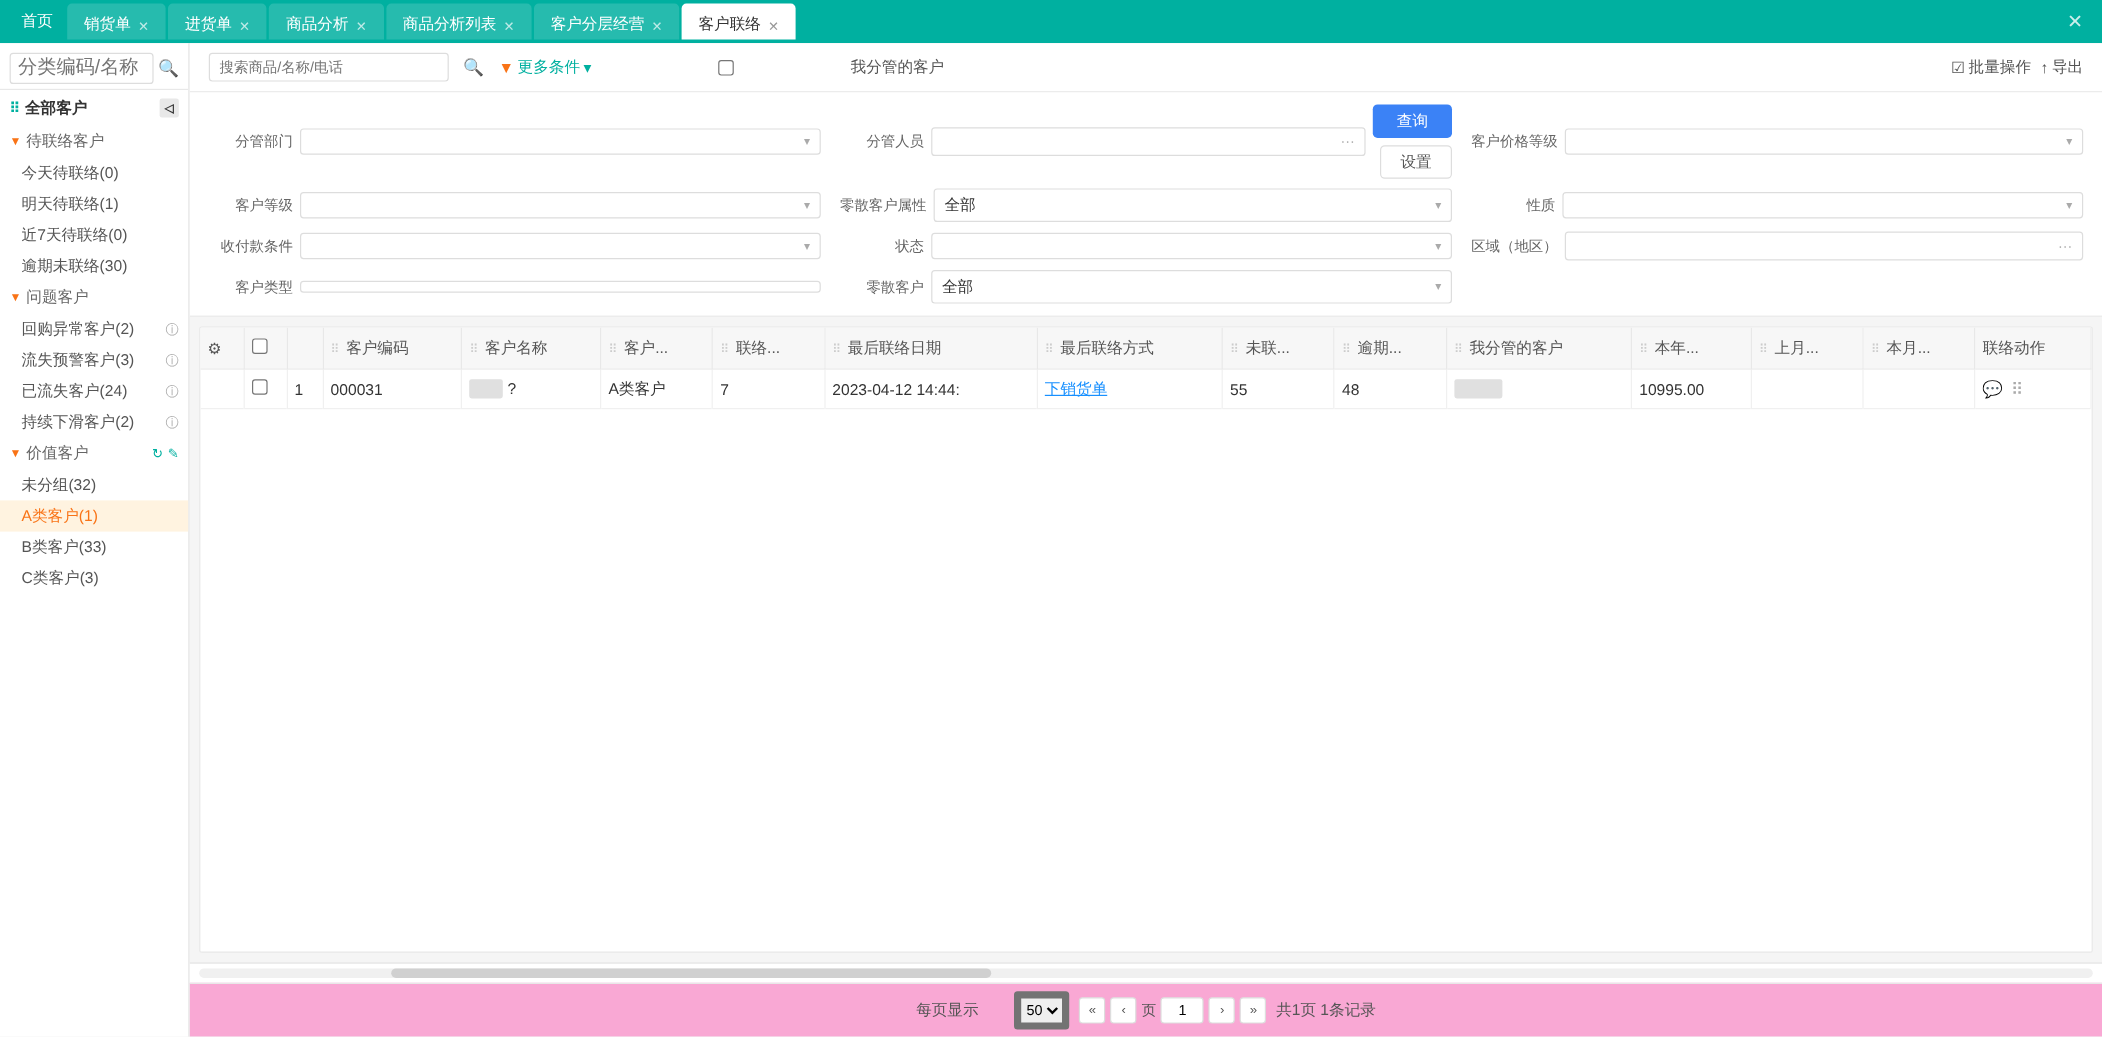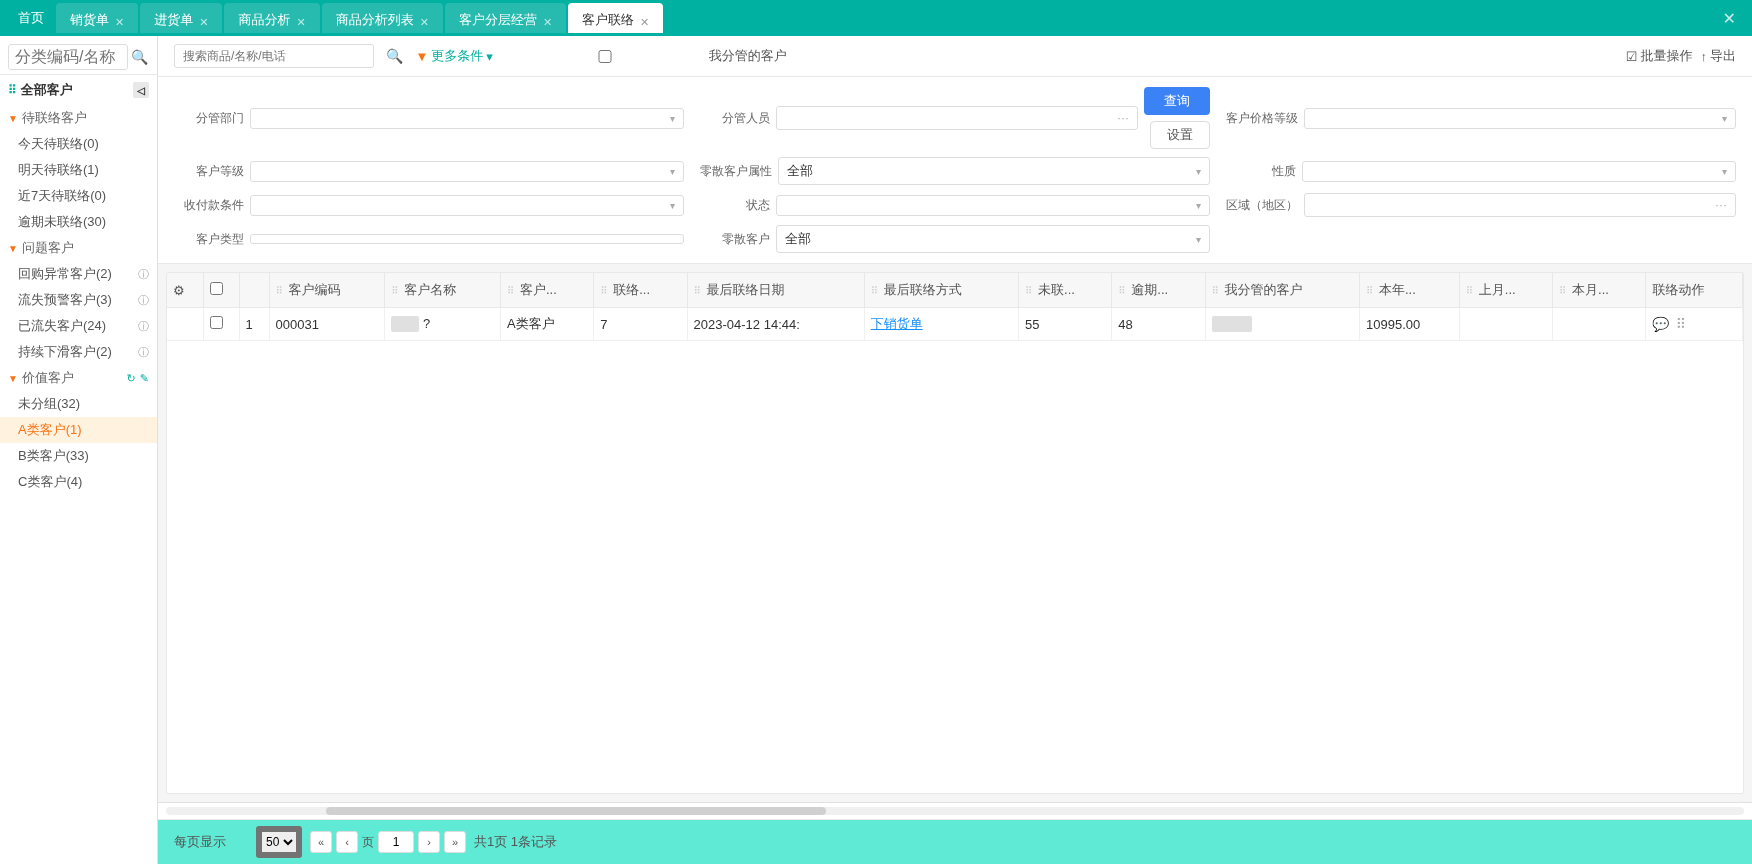--- a/index.html
+++ b/index.html
@@ -308,26 +308,26 @@
       color: #333;
       border-right: 1px solid #f0f0f0;
       white-space: nowrap;
     }
     .link-text { color: #1890ff; cursor: pointer; text-decoration: underline; }
     .row-actions { display: flex; gap: 6px; }
     .row-action-icon { color: #aaa; cursor: pointer; font-size: 14px; }
 
     
     .table-footer {
-      background: #5eead4;
+      background: #f9a8d4;
       border-top: 1px solid #e8e8e8;
       padding: 6px 16px;
       display: flex;
       align-items: center;
-      justify-content: flex-start;
+      justify-content: center;
       gap: 8px;
       font-size: 12px;
       color: #555;
     }
     .footer-page-size {
       display: flex;
       align-items: center;
       gap: 4px;
     }
     .footer-page-size select {
@@ -479,21 +479,21 @@
     <div class="sidebar-item">
       <span>未分组(32)</span>
     </div>
     <div class="sidebar-item active">
       <span>A类客户(1)</span>
     </div>
     <div class="sidebar-item">
       <span>B类客户(33)</span>
     </div>
     <div class="sidebar-item">
-      <span>C类客户(4)</span>
+      <span>C类客户(3)</span>
     </div>
   </div>
 
   <div class="content-area">
 
     <div class="filter-bar">
       <input type="text" placeholder="搜索商品/名称/电话" style="">
       <span class="filter-search-icon">🔍</span>
       <div class="filter-more">
         <span style="color:#f97316;">▼</span>

